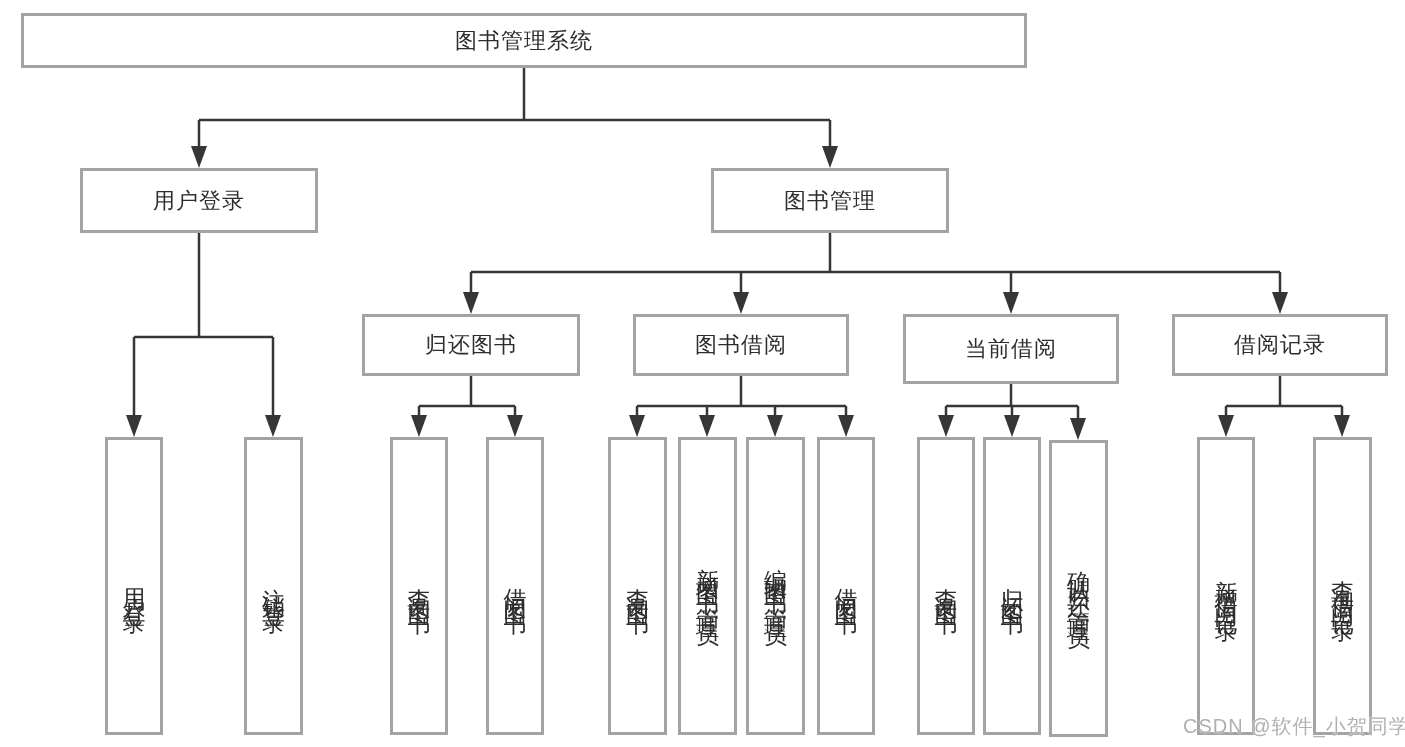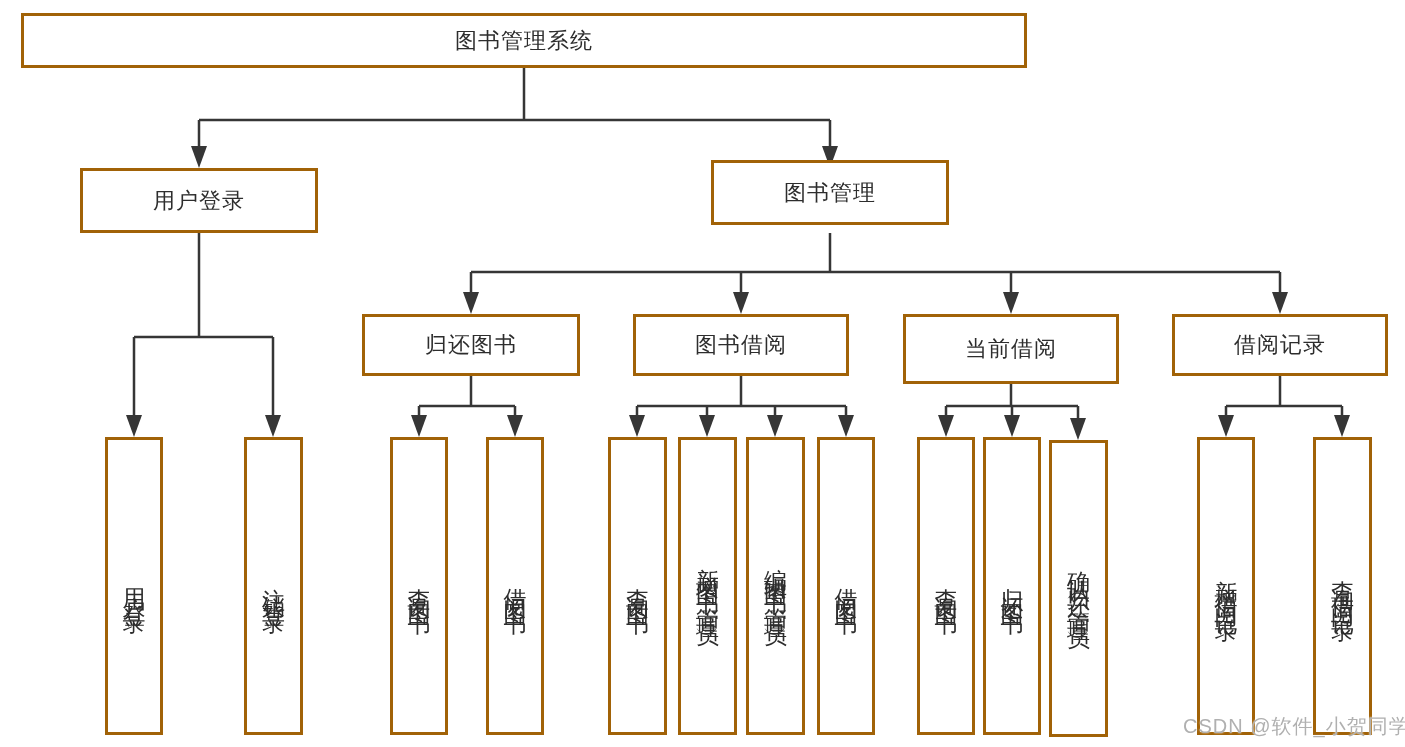--- a/index.html
+++ b/index.html
@@ -10,21 +10,21 @@
     font-family:"Liberation Sans","DejaVu Sans",sans-serif;
     overflow:hidden;
   }
   svg.connectors {
     position:absolute; left:0; top:0; width:1405px; height:747px;
     z-index:1;
   }
   .box {
     position:absolute;
     box-sizing:border-box;
-    border:3px solid #a16207;
+    border:3px solid #a3a3a3;
     background:#ffffff;
     color:#2d2d2d;
     display:flex; align-items:center; justify-content:center;
     z-index:2;
     line-height:1;
   }
   .box.h { font-size:22px; letter-spacing:1px; }
   .box.v {
     writing-mode:vertical-rl;
     text-orientation:mixed;
@@ -93,21 +93,21 @@
     <g stroke="#363636" stroke-width="2.5">
       <path d="M1280 376 V406 M1226 406 H1342 M1226 406 V417 M1342 406 V417"></path>
       <polygon fill="#363636" stroke="none" points="1226,437 1218,415 1234,415"></polygon>
       <polygon fill="#363636" stroke="none" points="1342,437 1334,415 1350,415"></polygon>
     </g>
   </svg>
 
   <div class="box h" style="left:21px;top:13px;width:1006px;height:55px">图书管理系统</div>
 
   <div class="box h" style="left:80px;top:168px;width:238px;height:65px">用户登录</div>
-  <div class="box h" style="left:711px;top:160px;width:238px;height:65px">图书管理</div>
+  <div class="box h" style="left:711px;top:168px;width:238px;height:65px">图书管理</div>
 
   <div class="box h" style="left:362px;top:314px;width:218px;height:62px">归还图书</div>
   <div class="box h" style="left:633px;top:314px;width:216px;height:62px">图书借阅</div>
   <div class="box h" style="left:903px;top:314px;width:216px;height:70px">当前借阅</div>
   <div class="box h" style="left:1172px;top:314px;width:216px;height:62px">借阅记录</div>
 
   <div class="box v" style="left:105px;top:437px;width:58px;height:298px">用户登录</div>
   <div class="box v" style="left:244px;top:437px;width:59px;height:298px">注销登录</div>
 
   <div class="box v" style="left:390px;top:437px;width:58px;height:298px">查询图书</div>

